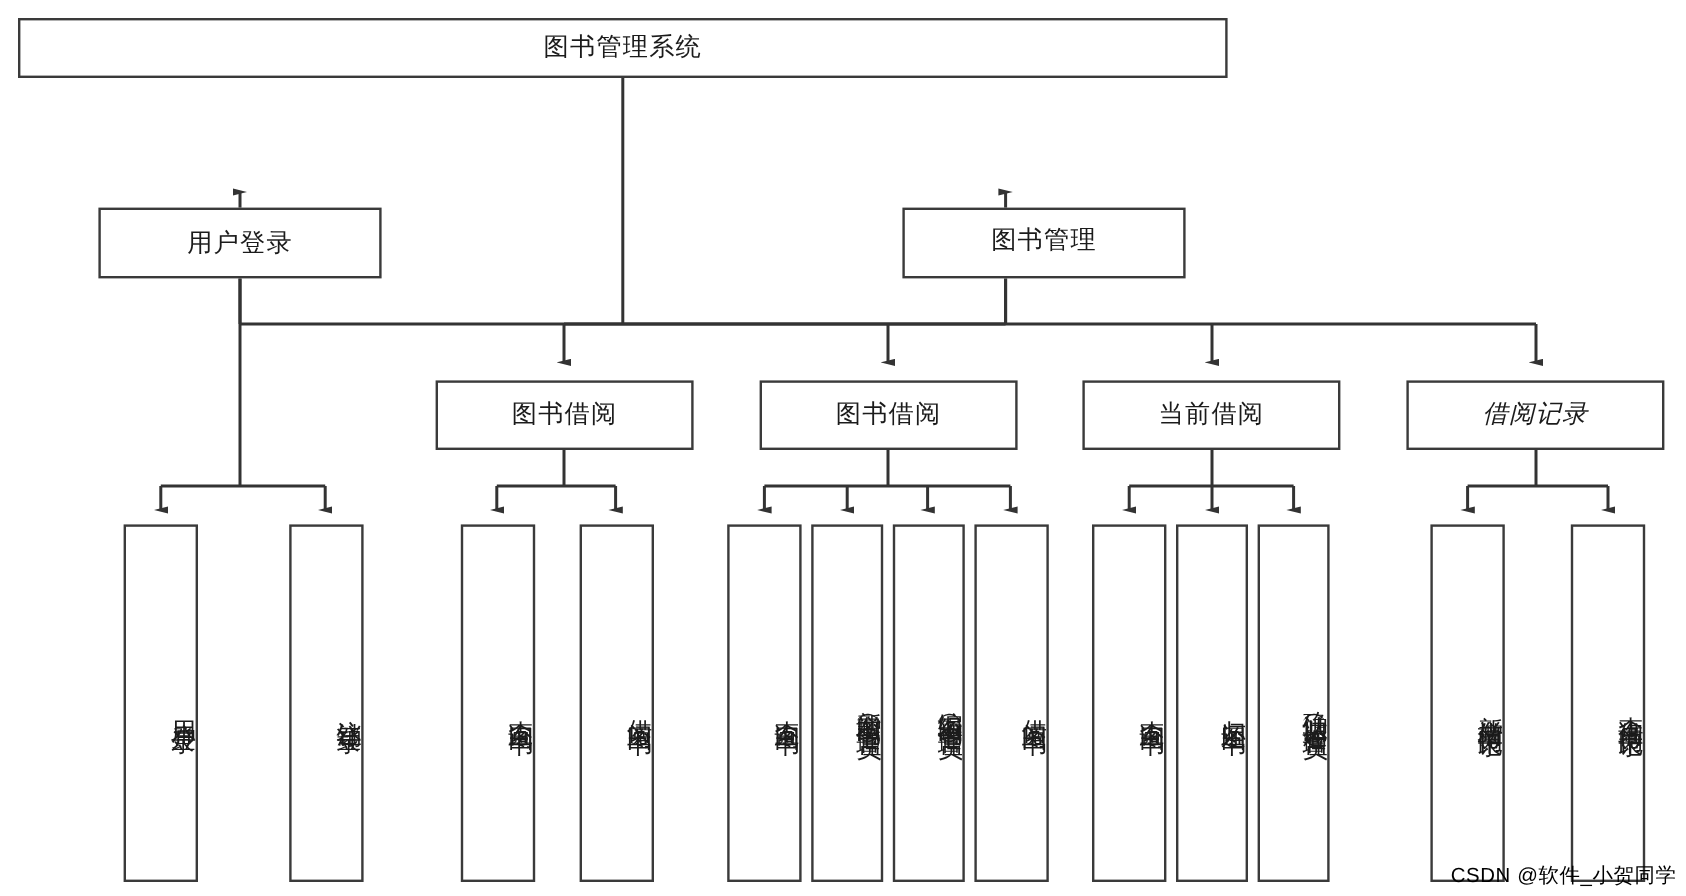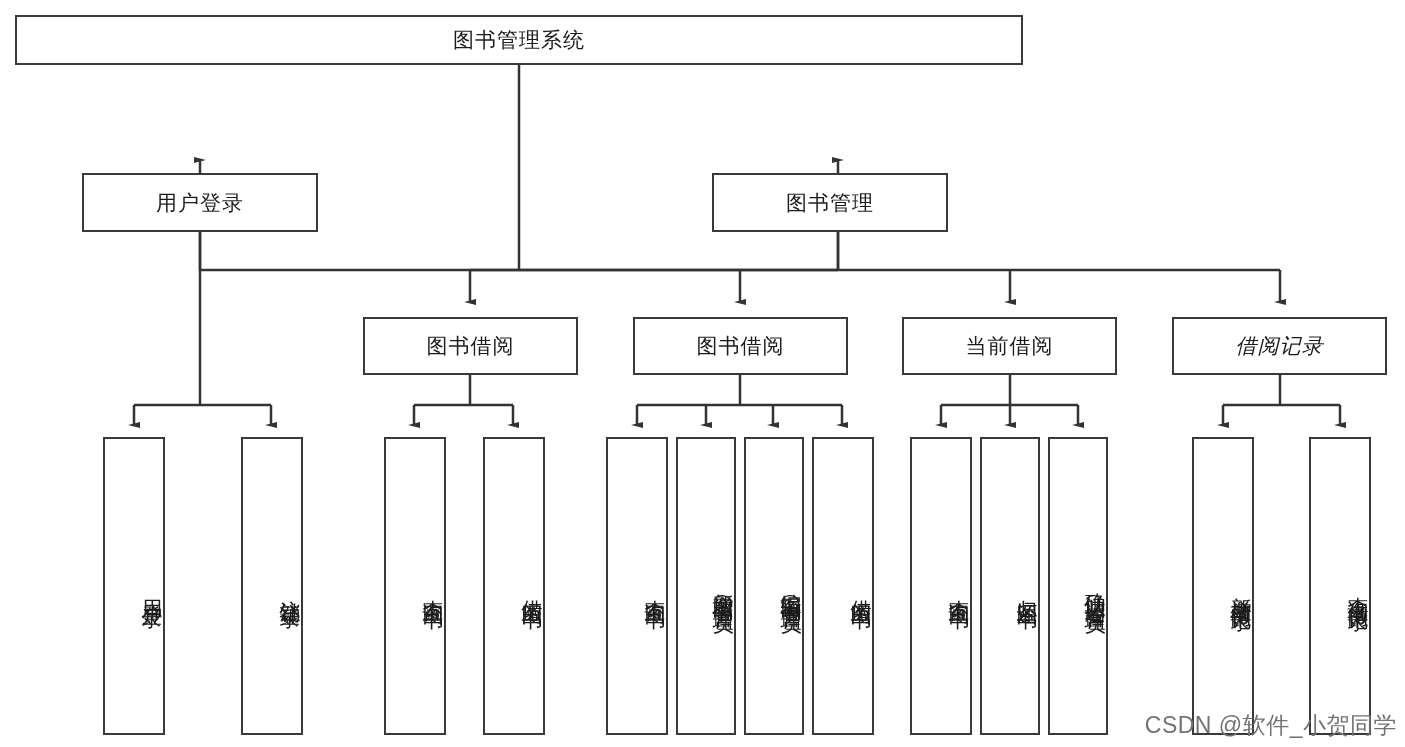--- a/index.html
+++ b/index.html
@@ -53,22 +53,22 @@
   .node.vert .vtext {
     writing-mode: vertical-rl;
     text-orientation: upright;
     white-space: normal;
     max-height: 100%;
   }
   #watermark {
     position: absolute;
     right: 8px;
     bottom: 6px;
-    font-size: 23px;
-    color: #737373;
+    font-size: 17px;
+    color: #000000;
     letter-spacing: 0.5px;
     z-index: 9;
     white-space: nowrap;
   }
 </style>
 </head>
 <body>
 
 <div id="canvas">
 
@@ -122,21 +122,21 @@
     </g>
   </svg>
 
   <div class="node horiz" style="left:15px; top:15px; width:1008px; height:50px;">
     <span>图书管理系统</span>
   </div>
 
   <div class="node horiz" style="left:82px; top:173px; width:236px; height:59px;">
     <span>用户登录</span>
   </div>
-  <div class="node horiz" style="left:712px; top:173px; width:236px; height:59px;">
+  <div class="node horiz" style="left:752px; top:173px; width:236px; height:59px;font-family:Liberation Mono, monospace;">
     <span>图书管理</span>
   </div>
 
   <div class="node horiz" style="left:363px; top:317px; width:215px; height:58px;">
     <span>图书借阅</span>
   </div>
   <div class="node horiz" style="left:633px; top:317px; width:215px; height:58px;">
     <span>图书借阅</span>
   </div>
   <div class="node horiz" style="left:902px; top:317px; width:215px; height:58px;">

